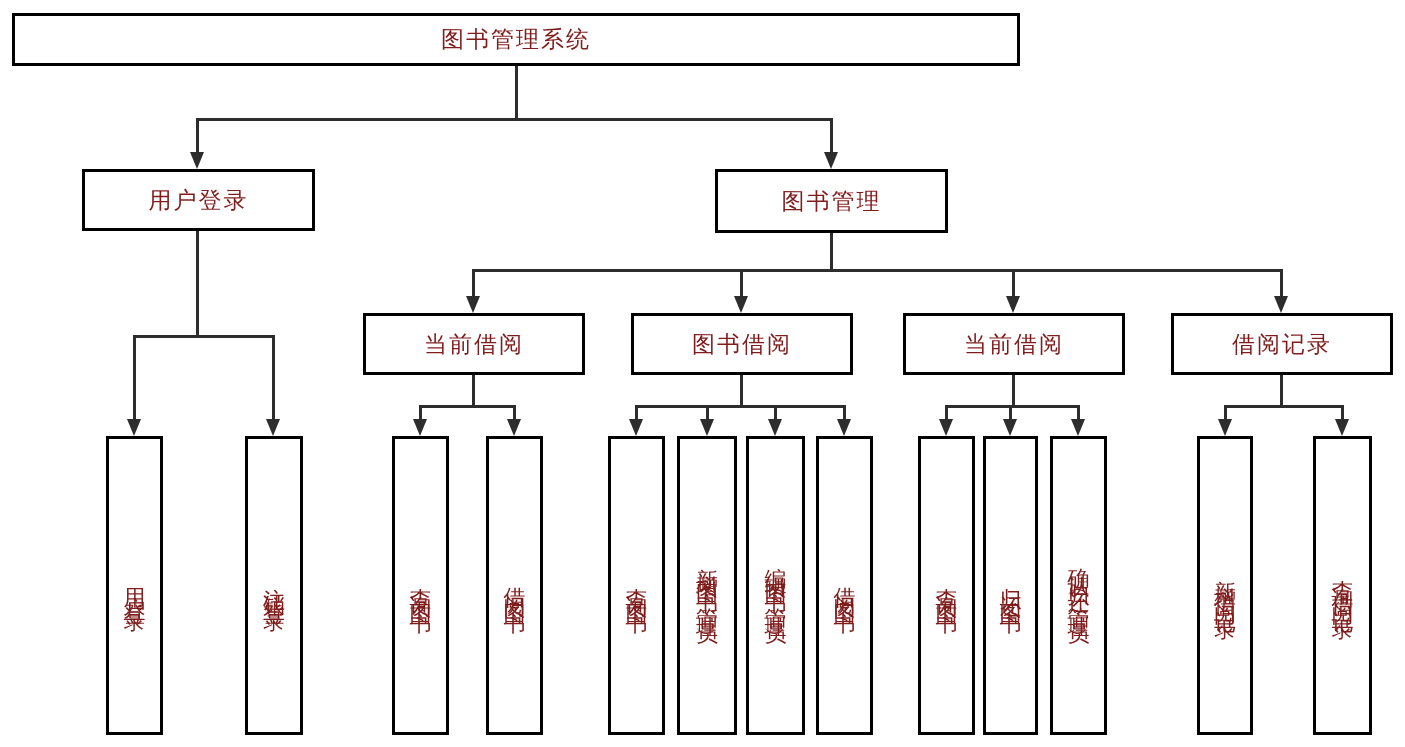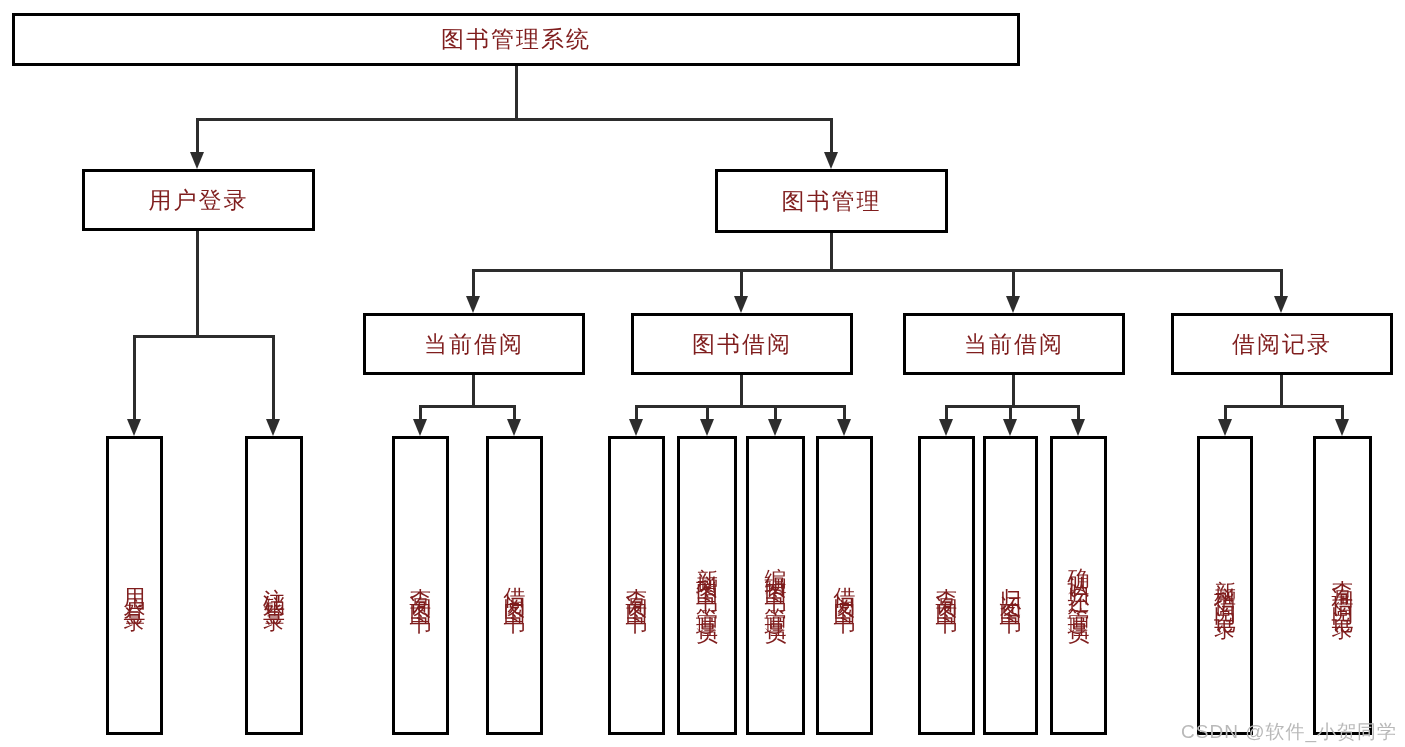--- a/index.html
+++ b/index.html
@@ -140,15 +140,14 @@
     <span class="vtext">确认归还（管理员）</span>
     </div>
 
   <div class="box vbox" style="left:1197px;top:436px;width:56px;height:299px">
     <span class="vtext">新增借阅记录</span>
     </div>
   <div class="box vbox" style="left:1313px;top:436px;width:59px;height:299px">
     <span class="vtext">查询借阅记录</span>
     </div>
 
-  <div class="watermark">CSDN @软件_小贺同学</div>
 
 </div>
 
 </body></html>

